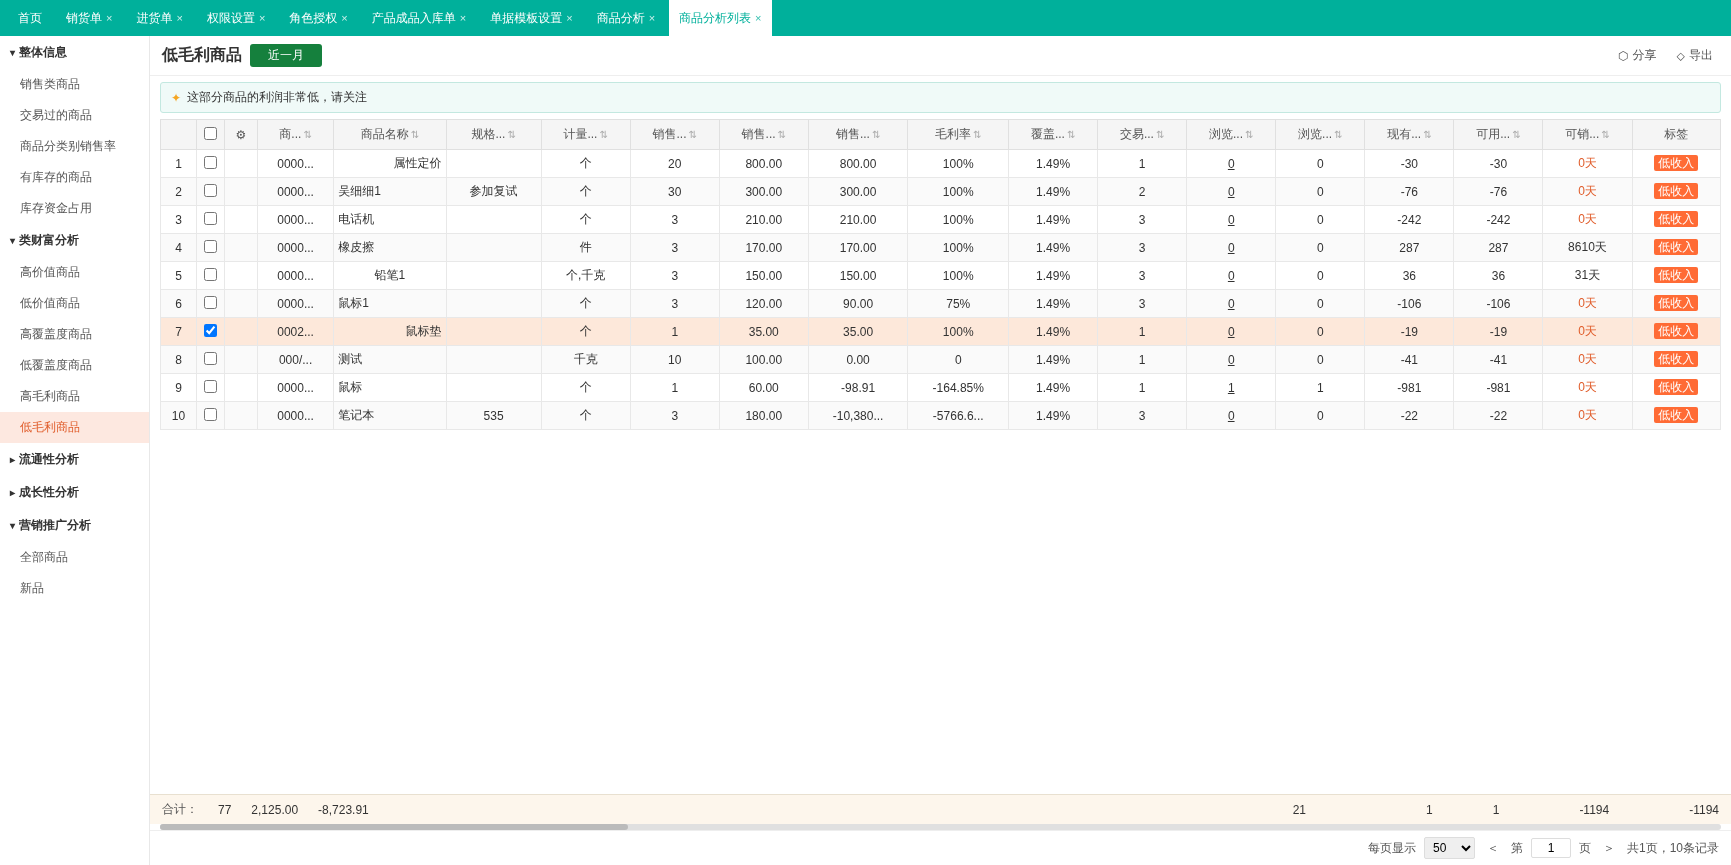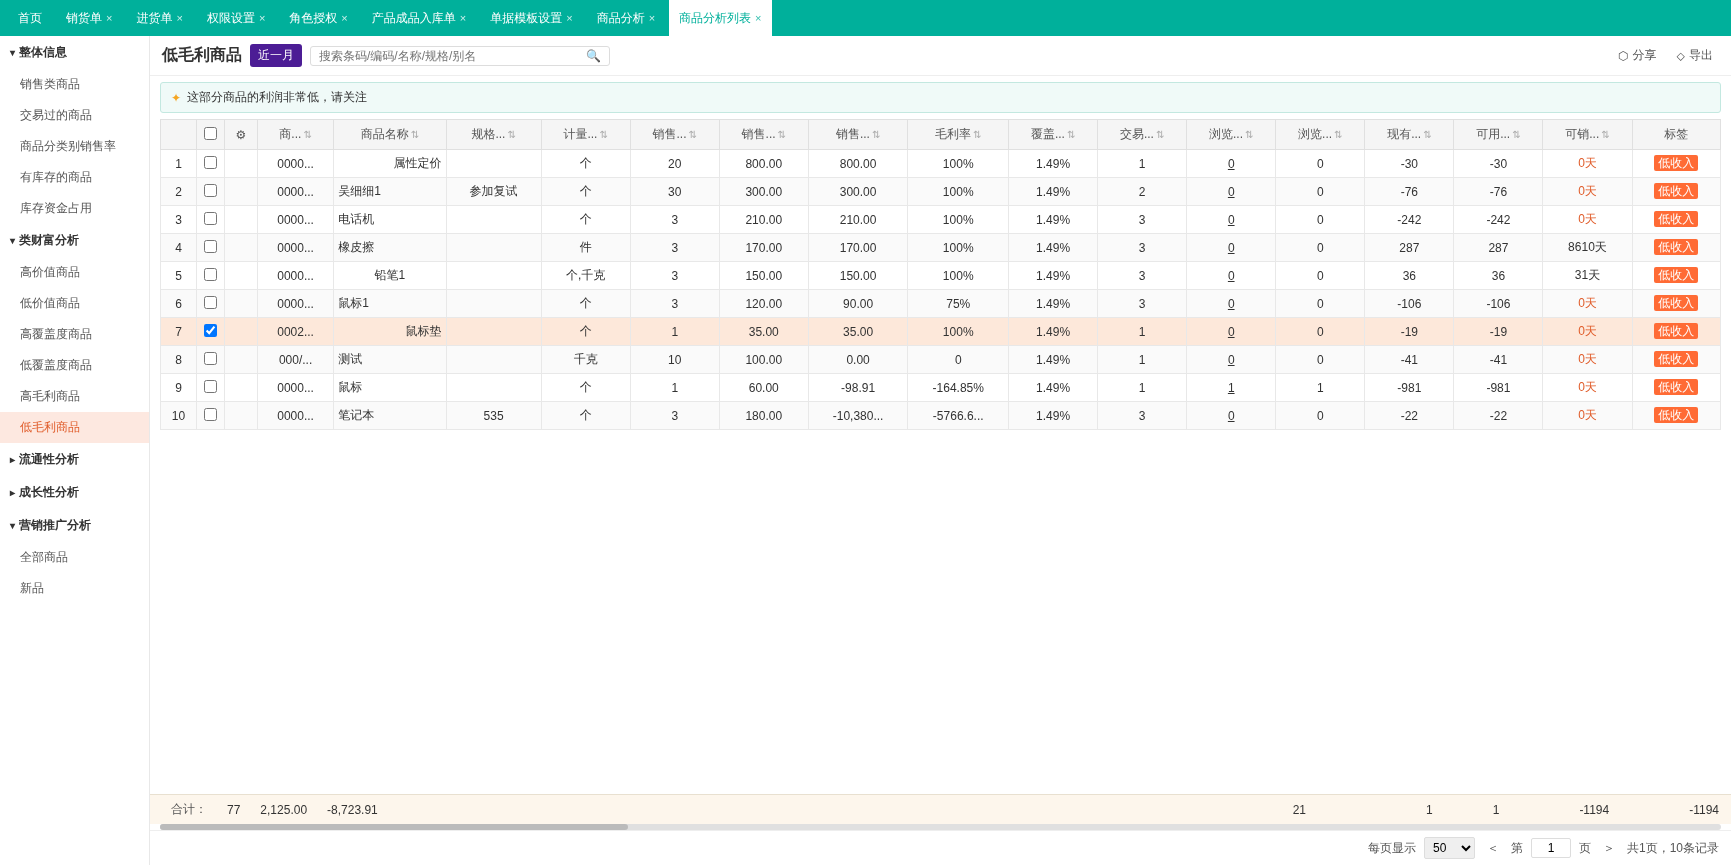--- a/index.html
+++ b/index.html
@@ -88,25 +88,25 @@
       padding: 8px 12px;
       border-bottom: 1px solid #eee;
       gap: 8px;
     }
     .page-title {
       font-size: 16px;
       font-weight: bold;
       color: #333;
     }
     .date-filter-btn {
-      background: #4c1d95;
+      background: #15803d;
       color: #fff;
       border: none;
       border-radius: 3px;
-      padding: 3px 8px;
+      padding: 3px 18px;
       cursor: pointer;
       font-size: 12px;
     }
     .search-box {
       display: flex;
       align-items: center;
       border: 1px solid #ddd;
       border-radius: 3px;
       padding: 2px 8px;
       background: #fff;
@@ -207,21 +207,21 @@
     
     .footer-summary {
       background: #fdf6ec;
       border-top: 1px solid #e8e0d0;
       padding: 6px 12px;
       display: flex;
       align-items: center;
       gap: 20px;
       font-size: 12px;
     }
-    .summary-label { color: #555; margin-left: 9px; }
+    .summary-label { color: #555; }
     .summary-value { color: #333; }
 
     
     .pagination {
       display: flex;
       align-items: center;
       justify-content: flex-end;
       padding: 6px 12px;
       border-top: 1px solid #eee;
       gap: 8px;
@@ -330,24 +330,20 @@
     </div>
     <div class="sidebar-item">全部商品</div>
     <div class="sidebar-item">新品</div>
   </div>
 
   <div class="content">
 
     <div class="content-header">
       <span class="page-title">低毛利商品</span>
       <button class="date-filter-btn">近一月</button>
-      <div class="search-box">
-        <input type="text" placeholder="搜索条码/编码/名称/规格/别名" style="">
-        <span style="color:#aaa;">🔍</span>
-      </div>
       <div class="header-actions">
         <div class="action-btn">
           <span>⬡</span>
           <span>分享</span>
         </div>
         <div class="action-btn">
           <span>⬦</span>
           <span>导出</span>
         </div>
       </div>

